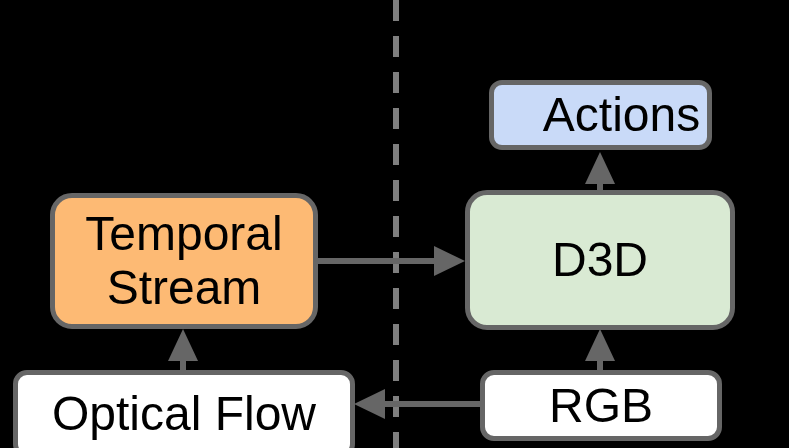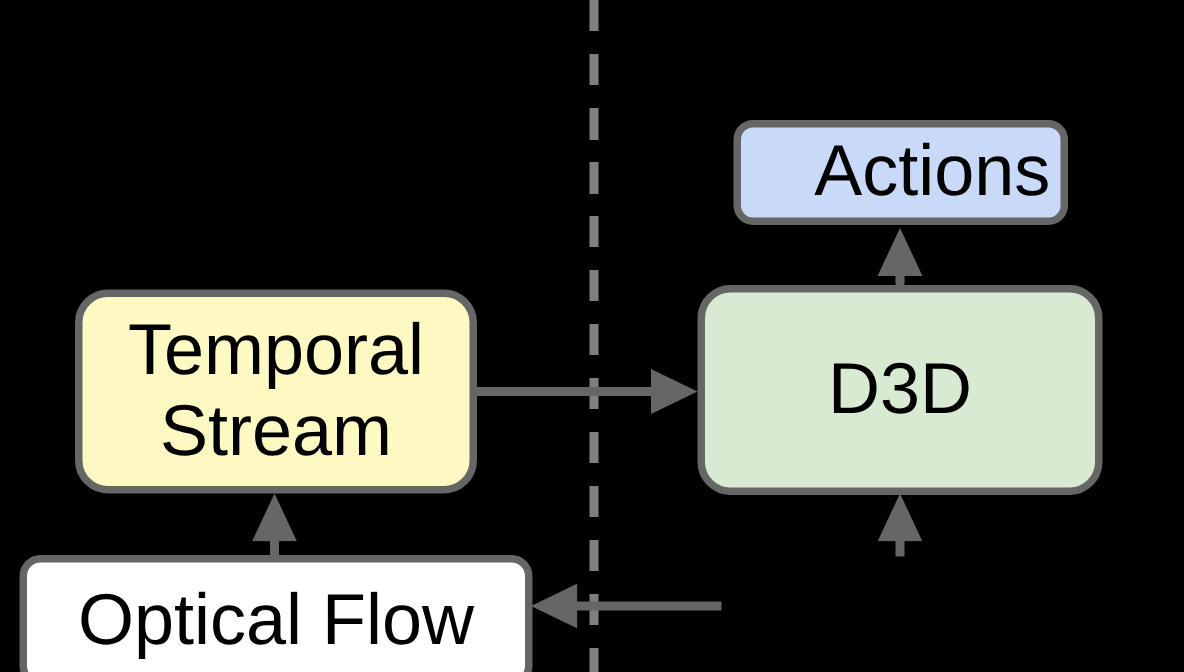--- a/index.html
+++ b/index.html
@@ -101,26 +101,29 @@
   <div class="edge">
     <div class="edge-line" style="left: 382px; top: 401px; width: 99px; height: 6px; background-color: rgb(102, 102, 102);"></div>
     <div class="edge-head head-left" style="left: 354px; top: 389px; width: 31px; height: 30px; background-color: rgb(102, 102, 102);"></div>
   </div>
 
   
   <div class="node node-actions" style="background-color: rgb(201, 218, 248); border-color: rgb(102, 102, 102);">
     <span class="node-label" style="color: rgb(0, 0, 0);">Actions</span>
   </div>
 
-  <div class="node node-temporal" style="background-color: #fef9c3; border-color: rgb(102, 102, 102); justify-content: flex-end;">
+  <div class="node node-temporal" style="background-color: #fdba74; border-color: rgb(102, 102, 102); justify-content: flex-end;">
     <span class="node-label" style="color: rgb(0, 0, 0);">Temporal Stream</span>
   </div>
 
   <div class="node node-d3d" style="background-color: rgb(217, 234, 211); border-color: rgb(102, 102, 102); justify-content: center;">
     <span class="node-label" style="color: rgb(0, 0, 0);">D3D</span>
   </div>
 
   <div class="node node-optical" style="background-color: rgb(255, 255, 255); border-color: rgb(102, 102, 102);">
     <span class="node-label" style="color: rgb(0, 0, 0);">Optical Flow</span>
   </div>
 
+  <div class="node node-rgb" style="background-color: rgb(255, 255, 255); border-color: rgb(102, 102, 102);">
+    <span class="node-label" style="color: rgb(0, 0, 0);">RGB</span>
+  </div>
 
 </div>
 
 </body></html>

